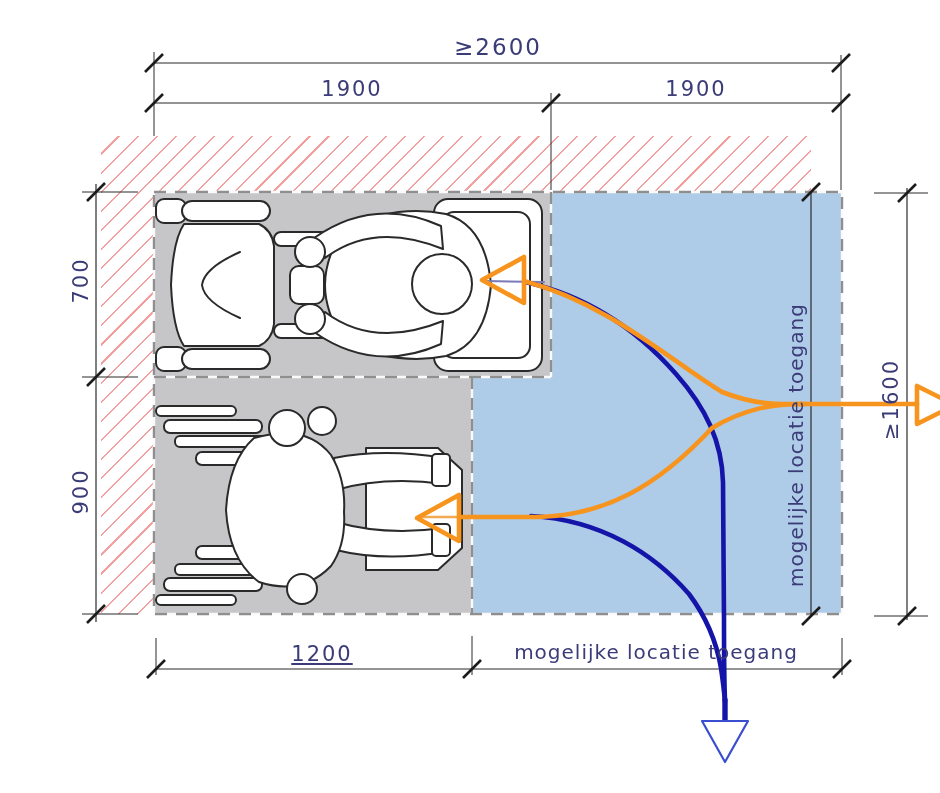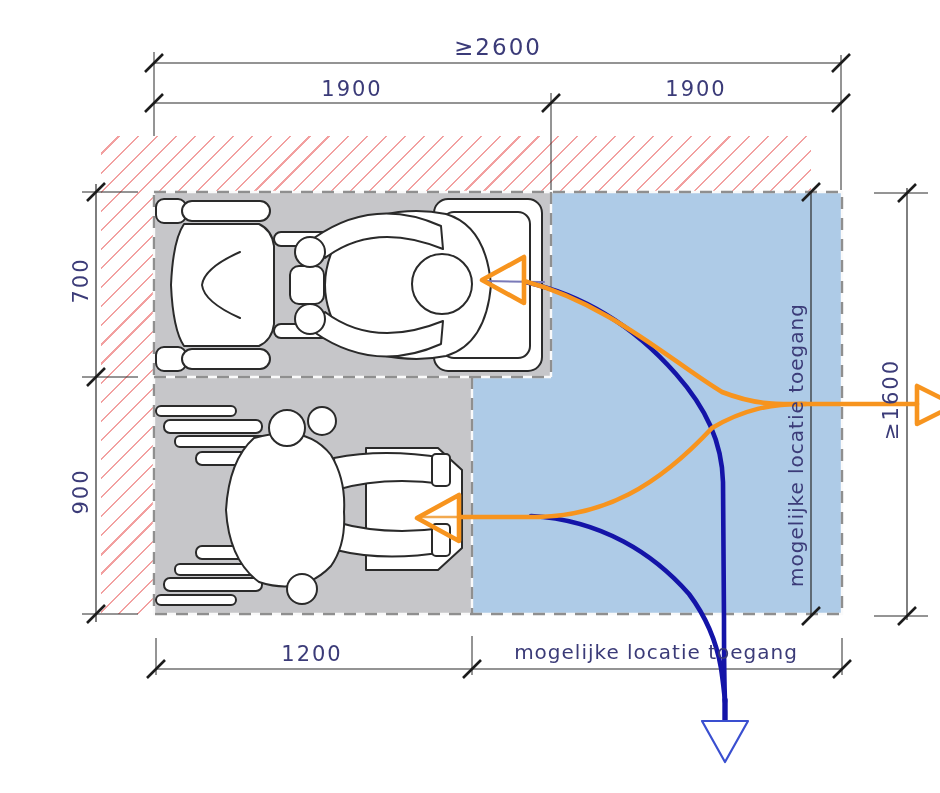--- a/index.html
+++ b/index.html
@@ -138,19 +138,19 @@
   <div class="dimtext" style="left:258px;top:79px;width:100px;font-size:21px;">1900</div>
 
   <div class="dimtext" style="left:602px;top:79px;width:100px;font-size:21px;">1900</div>
 
   <div class="dimtext rot" style="left:-13px;top:270px;width:100px;font-size:21px;">700</div>
 
   <div class="dimtext rot" style="left:-13px;top:481px;width:100px;font-size:21px;">900</div>
 
   <div class="dimtext rot" style="left:795px;top:389px;width:104px;font-size:21px;">≥1600</div>
 
-  <div class="dimtext" style="left:218px;top:644px;width:100px;font-size:21px;">1200</div>
+  <div class="dimtext" style="left:228px;top:644px;width:100px;font-size:21px;text-decoration:underline;">1200</div>
 
   <div class="dimtext" style="left:462px;top:642px;width:300px;font-size:20px;letter-spacing:1px;">mogelijke locatie toegang</div>
 
   <div class="dimtext rot" style="left:582px;top:435px;width:340px;font-size:20px;letter-spacing:1px;">mogelijke locatie toegang</div>
 
 </div>
 
 </body></html>

